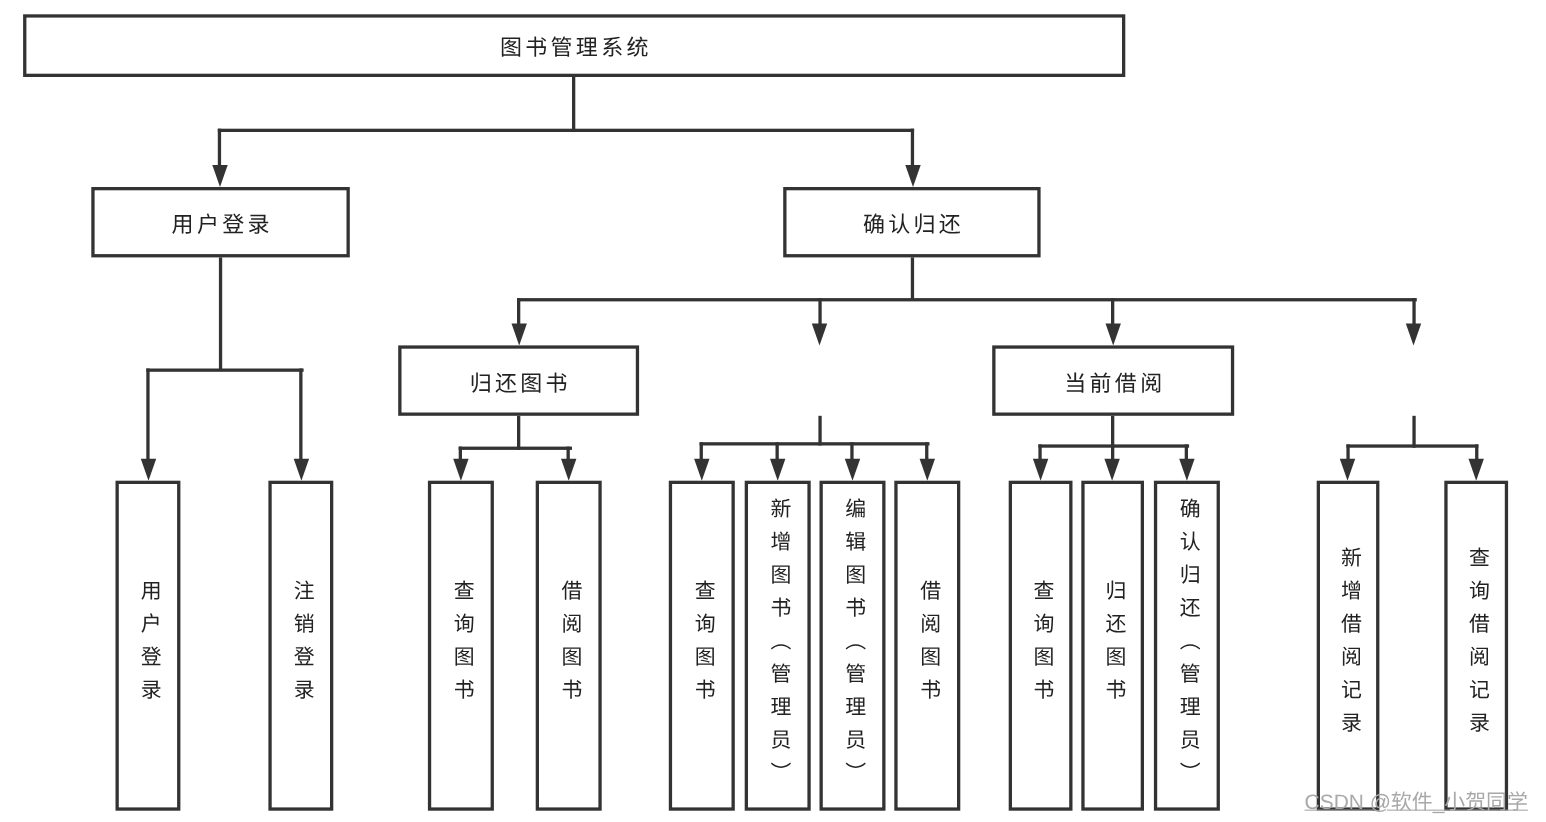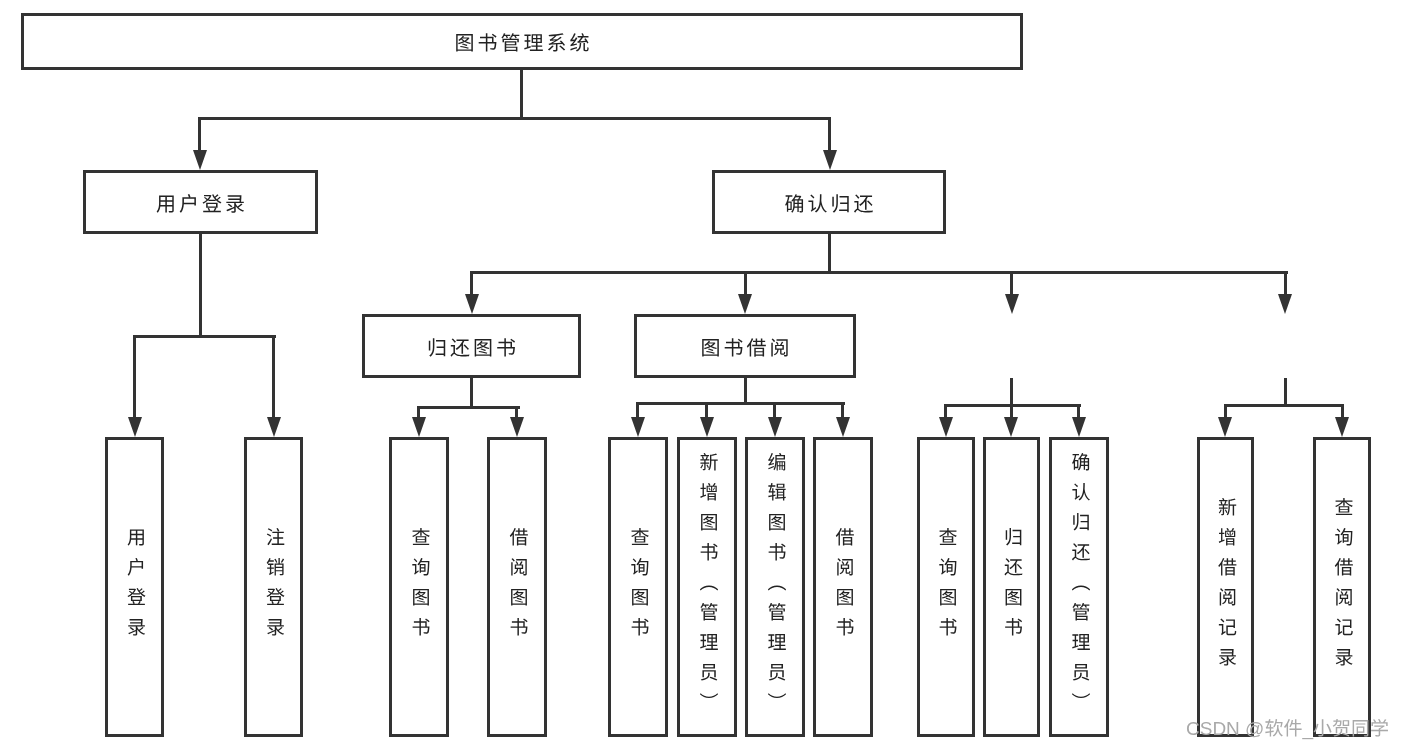--- a/index.html
+++ b/index.html
@@ -22,21 +22,21 @@
     letter-spacing:11px;line-height:1;white-space:nowrap;
   }
   .line{position:absolute;background:#333333;}
   .arrow{
     position:absolute;width:0;height:0;
     border-left:7px solid transparent;border-right:7px solid transparent;
     border-top:20px solid #333333;
   }
   .watermark{
     position:absolute;left:1186px;top:713px;
-    color:#a9a9a9;font-size:19px;white-space:nowrap;
+    color:#a9a9a9;font-size:19px;white-space:nowrap;text-decoration:underline;
   }
 </style>
 </head>
 <body>
 
 <div class="stage">
 
   <div class="box" style="left:21px;top:13px;width:1002px;height:57px">图书管理系统</div>
 
   <div class="line" style="left:520px;top:70px;width:3px;height:48px"></div>
@@ -61,21 +61,21 @@
   <div class="line" style="left:470px;top:271px;width:3px;height:25px"></div>
   <div class="line" style="left:744px;top:271px;width:3px;height:25px"></div>
   <div class="line" style="left:1010px;top:271px;width:3px;height:25px"></div>
   <div class="line" style="left:1284px;top:271px;width:3px;height:25px"></div>
   <div class="arrow" style="left:465px;top:294px"></div>
   <div class="arrow" style="left:738px;top:294px"></div>
   <div class="arrow" style="left:1005px;top:294px"></div>
   <div class="arrow" style="left:1278px;top:294px"></div>
 
   <div class="box" style="left:362px;top:314px;width:219px;height:64px">归还图书</div>
-  <div class="box" style="left:634px;top:314px;width:222px;height:64px">图书借阅</div>
+  <div class="box" style="left:902px;top:314px;width:220px;height:64px">当前借阅</div>
 
   <div class="line" style="left:470px;top:378px;width:3px;height:31px"></div>
   <div class="line" style="left:417px;top:406px;width:103px;height:3px"></div>
   <div class="line" style="left:417px;top:406px;width:3px;height:13px"></div>
   <div class="line" style="left:515px;top:406px;width:3px;height:13px"></div>
   <div class="arrow" style="left:412px;top:417px"></div>
   <div class="arrow" style="left:510px;top:417px"></div>
 
   <div class="line" style="left:744px;top:378px;width:3px;height:27px"></div>
   <div class="line" style="left:636px;top:402px;width:209px;height:3px"></div>

